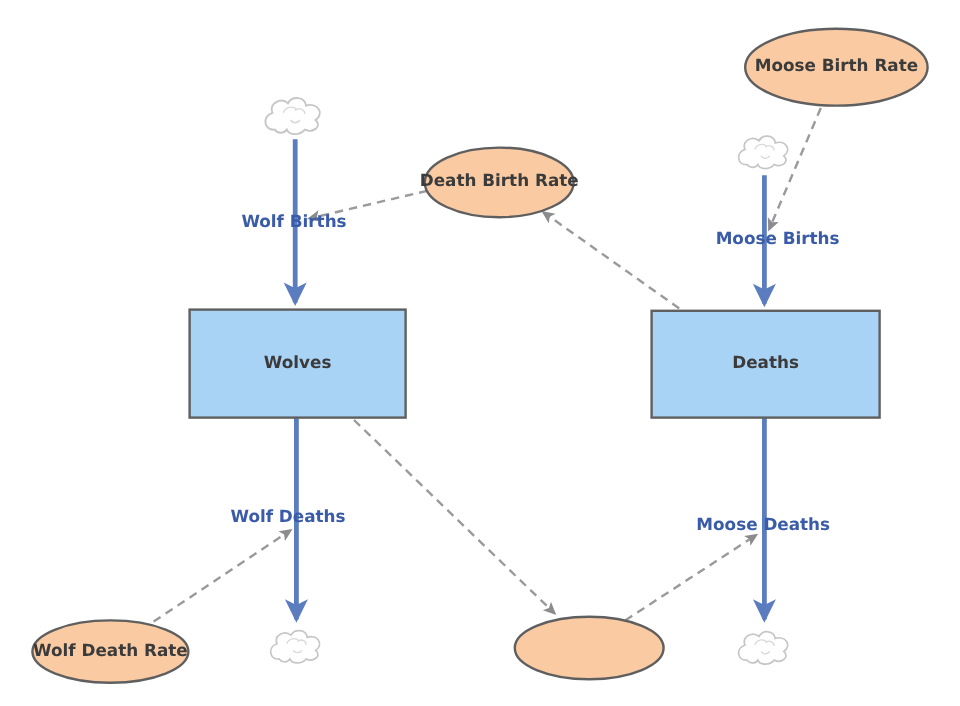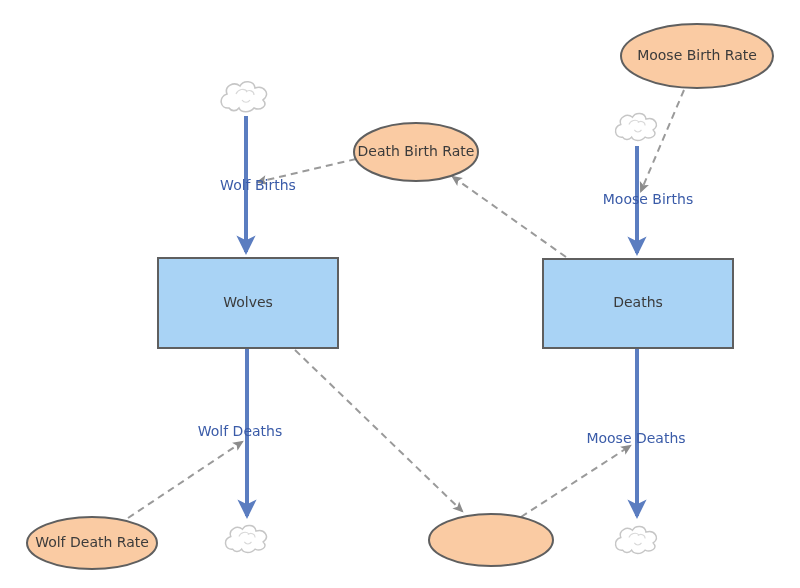--- a/index.html
+++ b/index.html
@@ -23,20 +23,21 @@
   .flow-head   { fill: var(--flow-color, #5b7dc0); }
   .link-head   { fill: var(--link-arrow-color, #8c8c8c); }
 
   
   .label {
     position: absolute;
     transform: translate(-50%, -50%);
     text-align: right;
     z-index: 5;
     cursor: default;
+    font-weight: bold;
   }
   .flow-label {
     color: var(--flow-label-color, #3a5ba8);
     font-size: 14px;
     white-space: nowrap;
   }
   .shape-label {
     color: var(--shape-text-color, #3b3b3b);
     font-size: 14px;
     line-height: 1.25;
@@ -83,21 +84,21 @@
 
     <rect class="stock-rect" x="158" y="258" width="180" height="90"></rect>
     <rect class="stock-rect" x="543" y="259" width="190" height="89"></rect>
 
     <ellipse class="var-ellipse" cx="416" cy="152" rx="62" ry="29"></ellipse>
     <ellipse class="var-ellipse" cx="697" cy="56" rx="76" ry="32"></ellipse>
     <ellipse class="var-ellipse" cx="92" cy="543" rx="65" ry="26"></ellipse>
     <ellipse class="var-ellipse" cx="491" cy="540" rx="62" ry="26"></ellipse>
   </svg>
 
-  <div class="label flow-label" style="left:245px; top:185px;margin-left:13px;">Wolf Births</div>
+  <div class="label flow-label" style="left:245px; top:185px;">Wolf Births</div>
   <div class="label flow-label" style="left:648px; top:199px;">Moose Births</div>
   <div class="label flow-label" style="left:240px; top:431px;">Wolf Deaths</div>
   <div class="label flow-label" style="left:636px; top:438px;">Moose Deaths</div>
 
   <div class="label shape-label nowrap" style="left:248px; top:303px;">Wolves</div>
   <div class="label shape-label nowrap" style="left:638px; top:303px;">Deaths</div>
 
   <div class="label shape-label nowrap" style="left:416px; top:152px;">Death Birth Rate</div>
   <div class="label shape-label nowrap" style="left:697px; top:56px;">Moose Birth Rate</div>
   <div class="label shape-label nowrap" style="left:92px; top:543px;">Wolf Death Rate</div>

